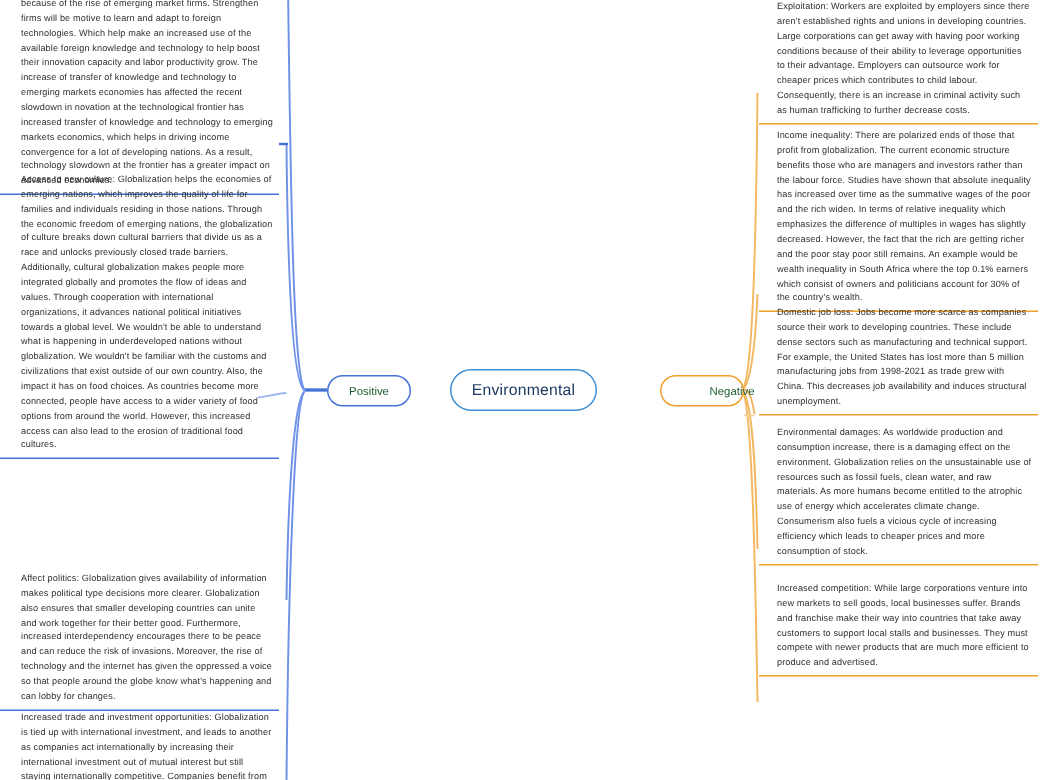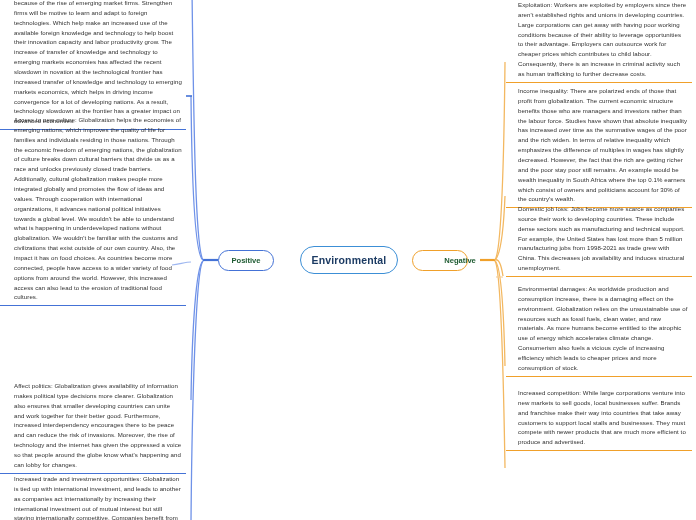--- a/index.html
+++ b/index.html
@@ -47,41 +47,41 @@
   .leaf.noline { border-bottom: none; }
 
   
   .node {
     position: absolute;
     background: #ffffff;
     border-radius: 40px;
     display: flex;
     align-items: center;
     justify-content: center;
-    font-weight: bold;
+    font-weight: normal;
     box-sizing: border-box;
     white-space: nowrap;
   }
   .node-center {
     left: 300px; top: 246px;
     width: 98px; height: 28px;
     border: 1.5px solid #3c8fd6;
     font-size: 10.5px;
     color: #1c3b63;
     letter-spacing: 0.15px;
   }
   .node-positive {
     left: 218px; top: 250px;
     width: 56px; height: 21px;
     border: 1.5px solid #4472d6;
     font-size: 7.6px;
     color: #1e5b32;
   }
   .node-negative {
-    left: 412px; top: 250px;
+    left: 440px; top: 250px;
     width: 56px; height: 21px;
     border: 1.5px solid #f0a02a;
     font-size: 7.6px;
     color: #1e5b32;
     padding-left: 40px;
   }
 </style>
 </head>
 <body>
 

